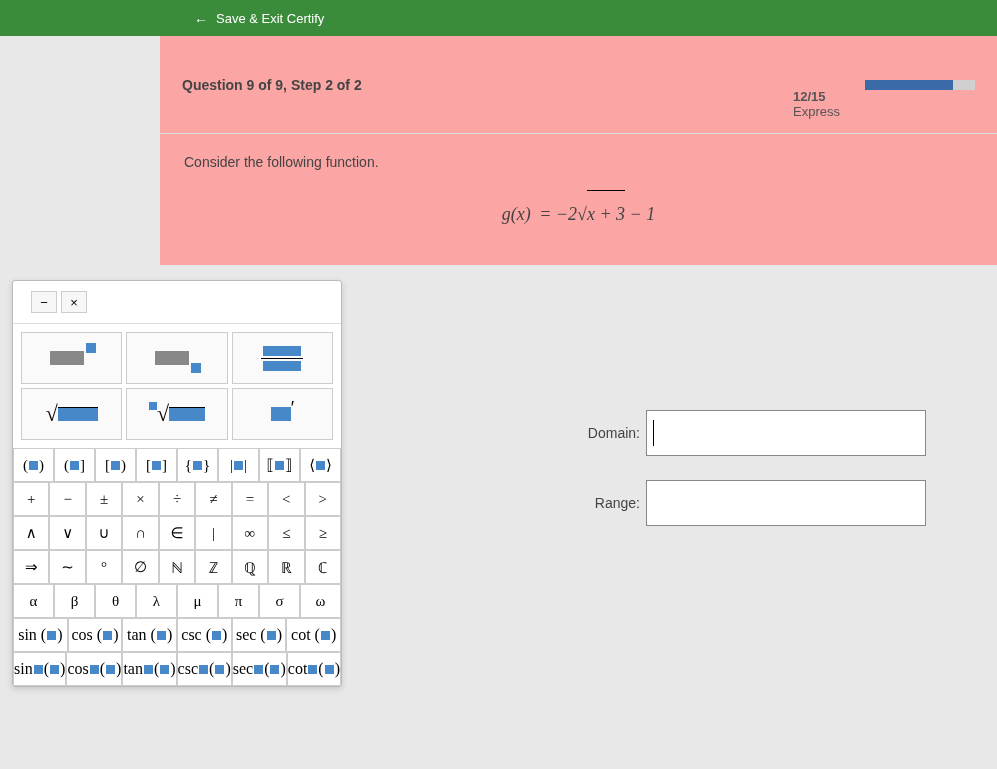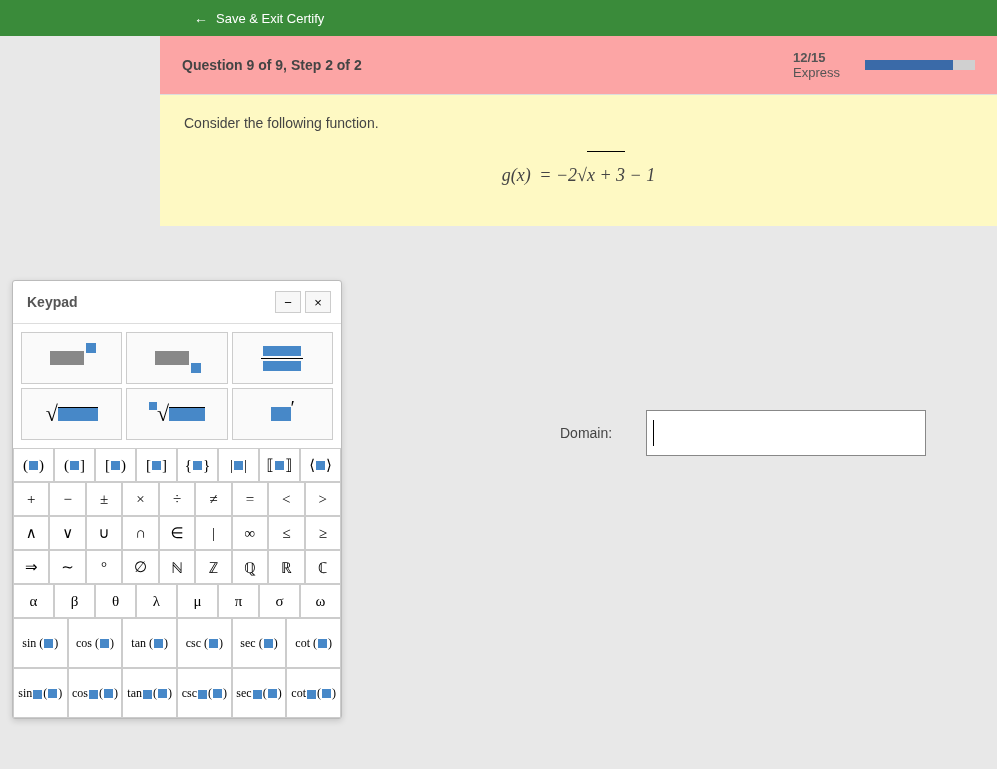--- a/index.html
+++ b/index.html
@@ -33,51 +33,51 @@
   .lesson-title { margin-left: 20px; color: #e0f0e0; }
   .header-row {
     background: #fca5a5;
     margin-left: 160px;
     padding: 14px 22px 14px 22px;
     display: flex;
     align-items: center;
     border-bottom: 1px solid #ddd;
   }
   .question-label { font-weight: bold; font-size: 14px; color: #444; flex: 1; }
-  .score-box { text-align: left; font-size: 13px; color: #555; margin-right: 12px; min-width: 60px; }
+  .score-box { text-align: left; font-size: 13px; color: #555; margin-right: 12px; min-width: 60px; margin-top: 39px; }
   .score-box .num { font-weight: bold; }
   .progress-bar {
     width: 110px; height: 10px; background: #d0d0d0; position: relative;
   }
   .progress-fill {
     position: absolute; left: 0; top: 0; bottom: 0;
     background: #3a6aa8; width: 80%;
   }
   .content {
     margin-left: 160px;
     padding: 20px 24px;
-    background: #fef9c3;
+    background: #fca5a5;
     font-size: 14px;
     color: #444;
   }
   .consider { margin-bottom: 20px; }
   .equation {
     text-align: center; font-family: 'Times New Roman', serif;
     font-size: 18px; margin: 10px 0 20px 0; font-style: italic;
   }
   .step-line { margin-top: 10px; }
   .step-line b { font-weight: bold; }
   .answer-area {
     position: absolute;
     top: 410px; left: 560px;
   }
   .field-row {
     display: flex; align-items: center; margin-bottom: 24px;
   }
-  .field-label { width: 80px; text-align: left; font-size: 14px; color: #444; margin-right: 6px; }
+  .field-label { width: 80px; text-align: right; font-size: 14px; color: #444; margin-right: 6px; }
   .field-box {
     width: 280px; height: 46px; border: 1px solid #888; background: #fff;
     display: flex; align-items: center; padding: 0 4px;
   }
   .cursor-bar { width: 1px; height: 26px; background: #000; margin-left: 2px; }
 
   
   .keypad {
     position: absolute;
     left: 12px; top: 280px;
@@ -113,22 +113,22 @@
     width: 35px; height: 34px; border: 1px solid #ccc;
     display: flex; align-items: center; justify-content: center;
     font-size: 15px; background: #fff; cursor: pointer;
     font-family: 'Times New Roman', serif;
   }
   .k-grid { display: grid; grid-template-columns: repeat(9, 1fr); }
   .k-grid8 { display: grid; grid-template-columns: repeat(8, 1fr); }
   .k-grid6 { display: grid; grid-template-columns: repeat(6, 1fr); }
   .k-cell.wide { width: auto; }
   .trig-cell {
-    border: 1px solid #ccc; height: 50px; display: flex;
-    align-items: center; justify-content: center; font-size: 12px;
+    border: 1px solid #ccc; height: 34px; display: flex;
+    align-items: center; justify-content: center; font-size: 16px;
     font-family: 'Times New Roman', serif; background: #fff; cursor: pointer;
   }
   .small-sq { display:inline-block; width:9px; height:9px; background:#4788c8; vertical-align: middle; margin: 0 1px;}
   .sqrt-sym { font-size: 22px; font-family: 'Times New Roman', serif; position: relative;}
   .vinculum { border-top: 1.5px solid #000; display: inline-block; padding-top: 13px;}
 </style>
 </head>
 <body>
 
 <div class="top-bar">
@@ -157,25 +157,28 @@
   </div>
 </div>
 
 <div class="answer-area">
   <div class="field-row">
     <div class="field-label">Domain:</div>
     <div class="field-box">
       <div class="cursor-bar"></div>
     </div>
   </div>
+  <div class="field-row">
+    <div class="field-label">Range:</div>
+    <div class="field-box"></div>
+  </div>
 </div>
 
 <div class="keypad">
   <div class="keypad-head">
-    <div class="keypad-title">Keypad</div>
     <div class="win-btn">−</div>
     <div class="win-btn">×</div>
   </div>
 
   <div class="k-section">
     <div class="k-row">
       <div class="k-big">
         <span class="placeholder-box" style="width:34px;height:14px;"></span>
         <span class="blue-box" style="width:10px;height:10px;position:relative;top:-10px;left:2px;"></span>
       </div>

